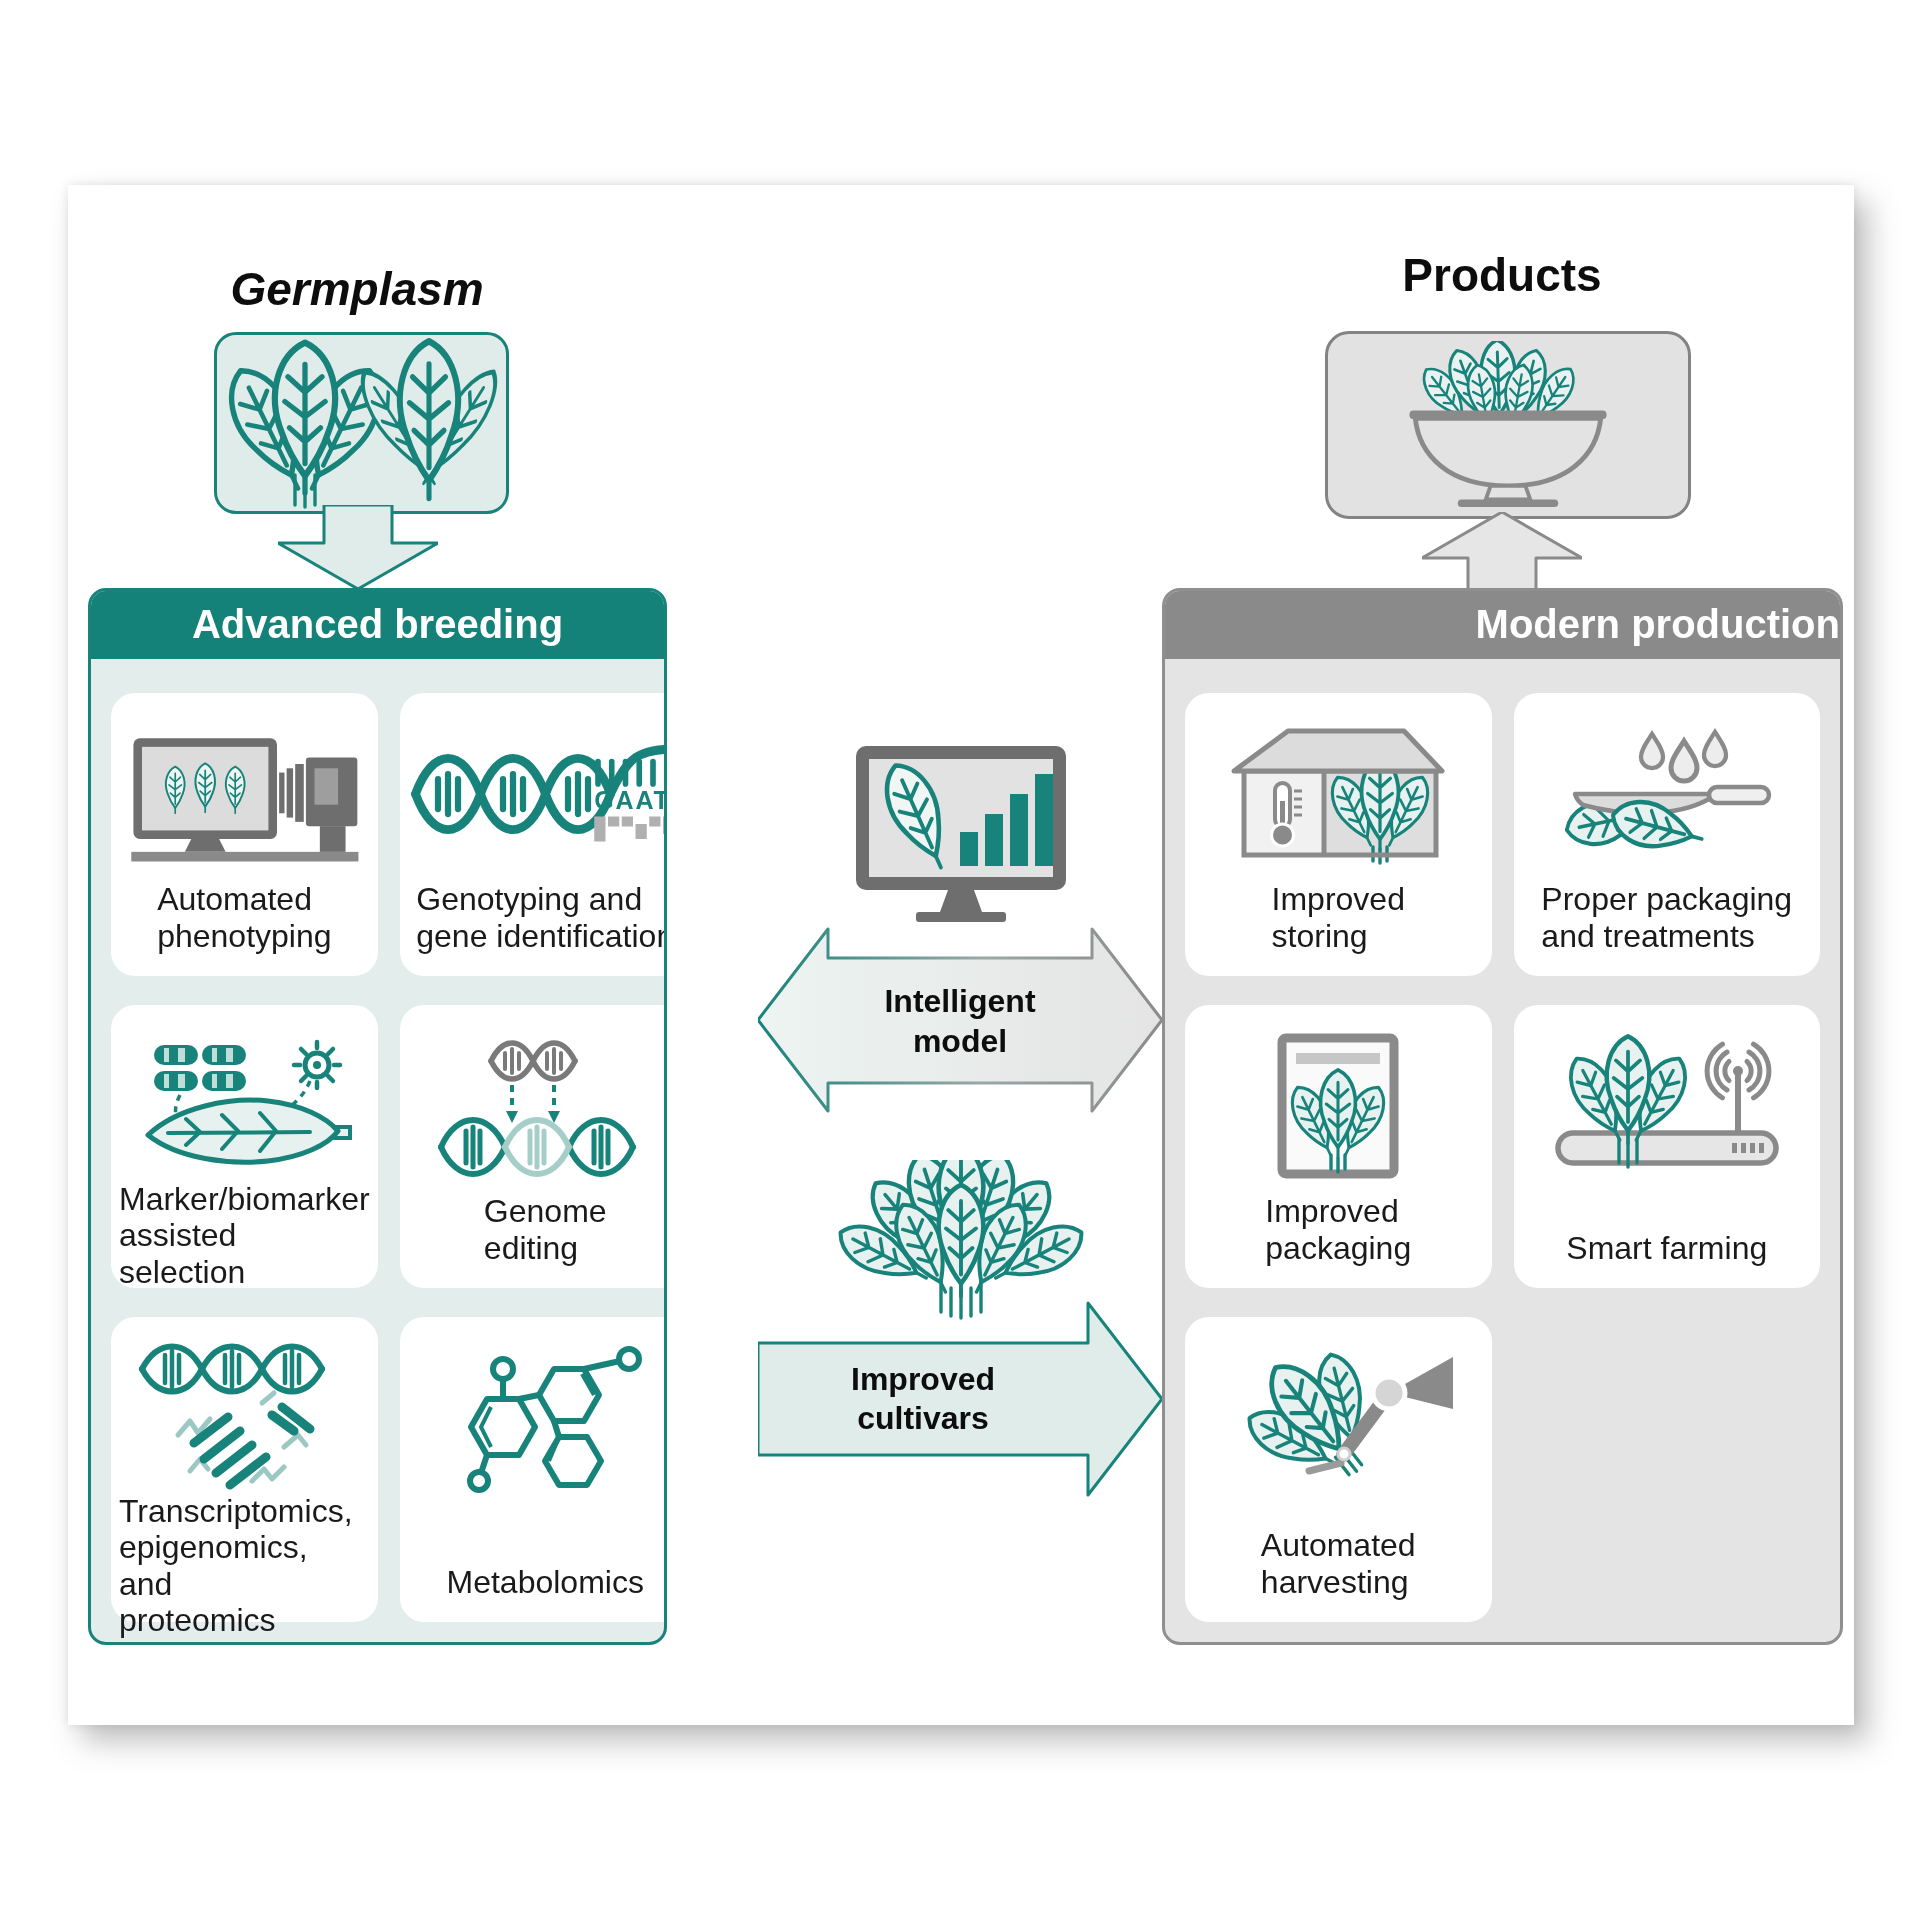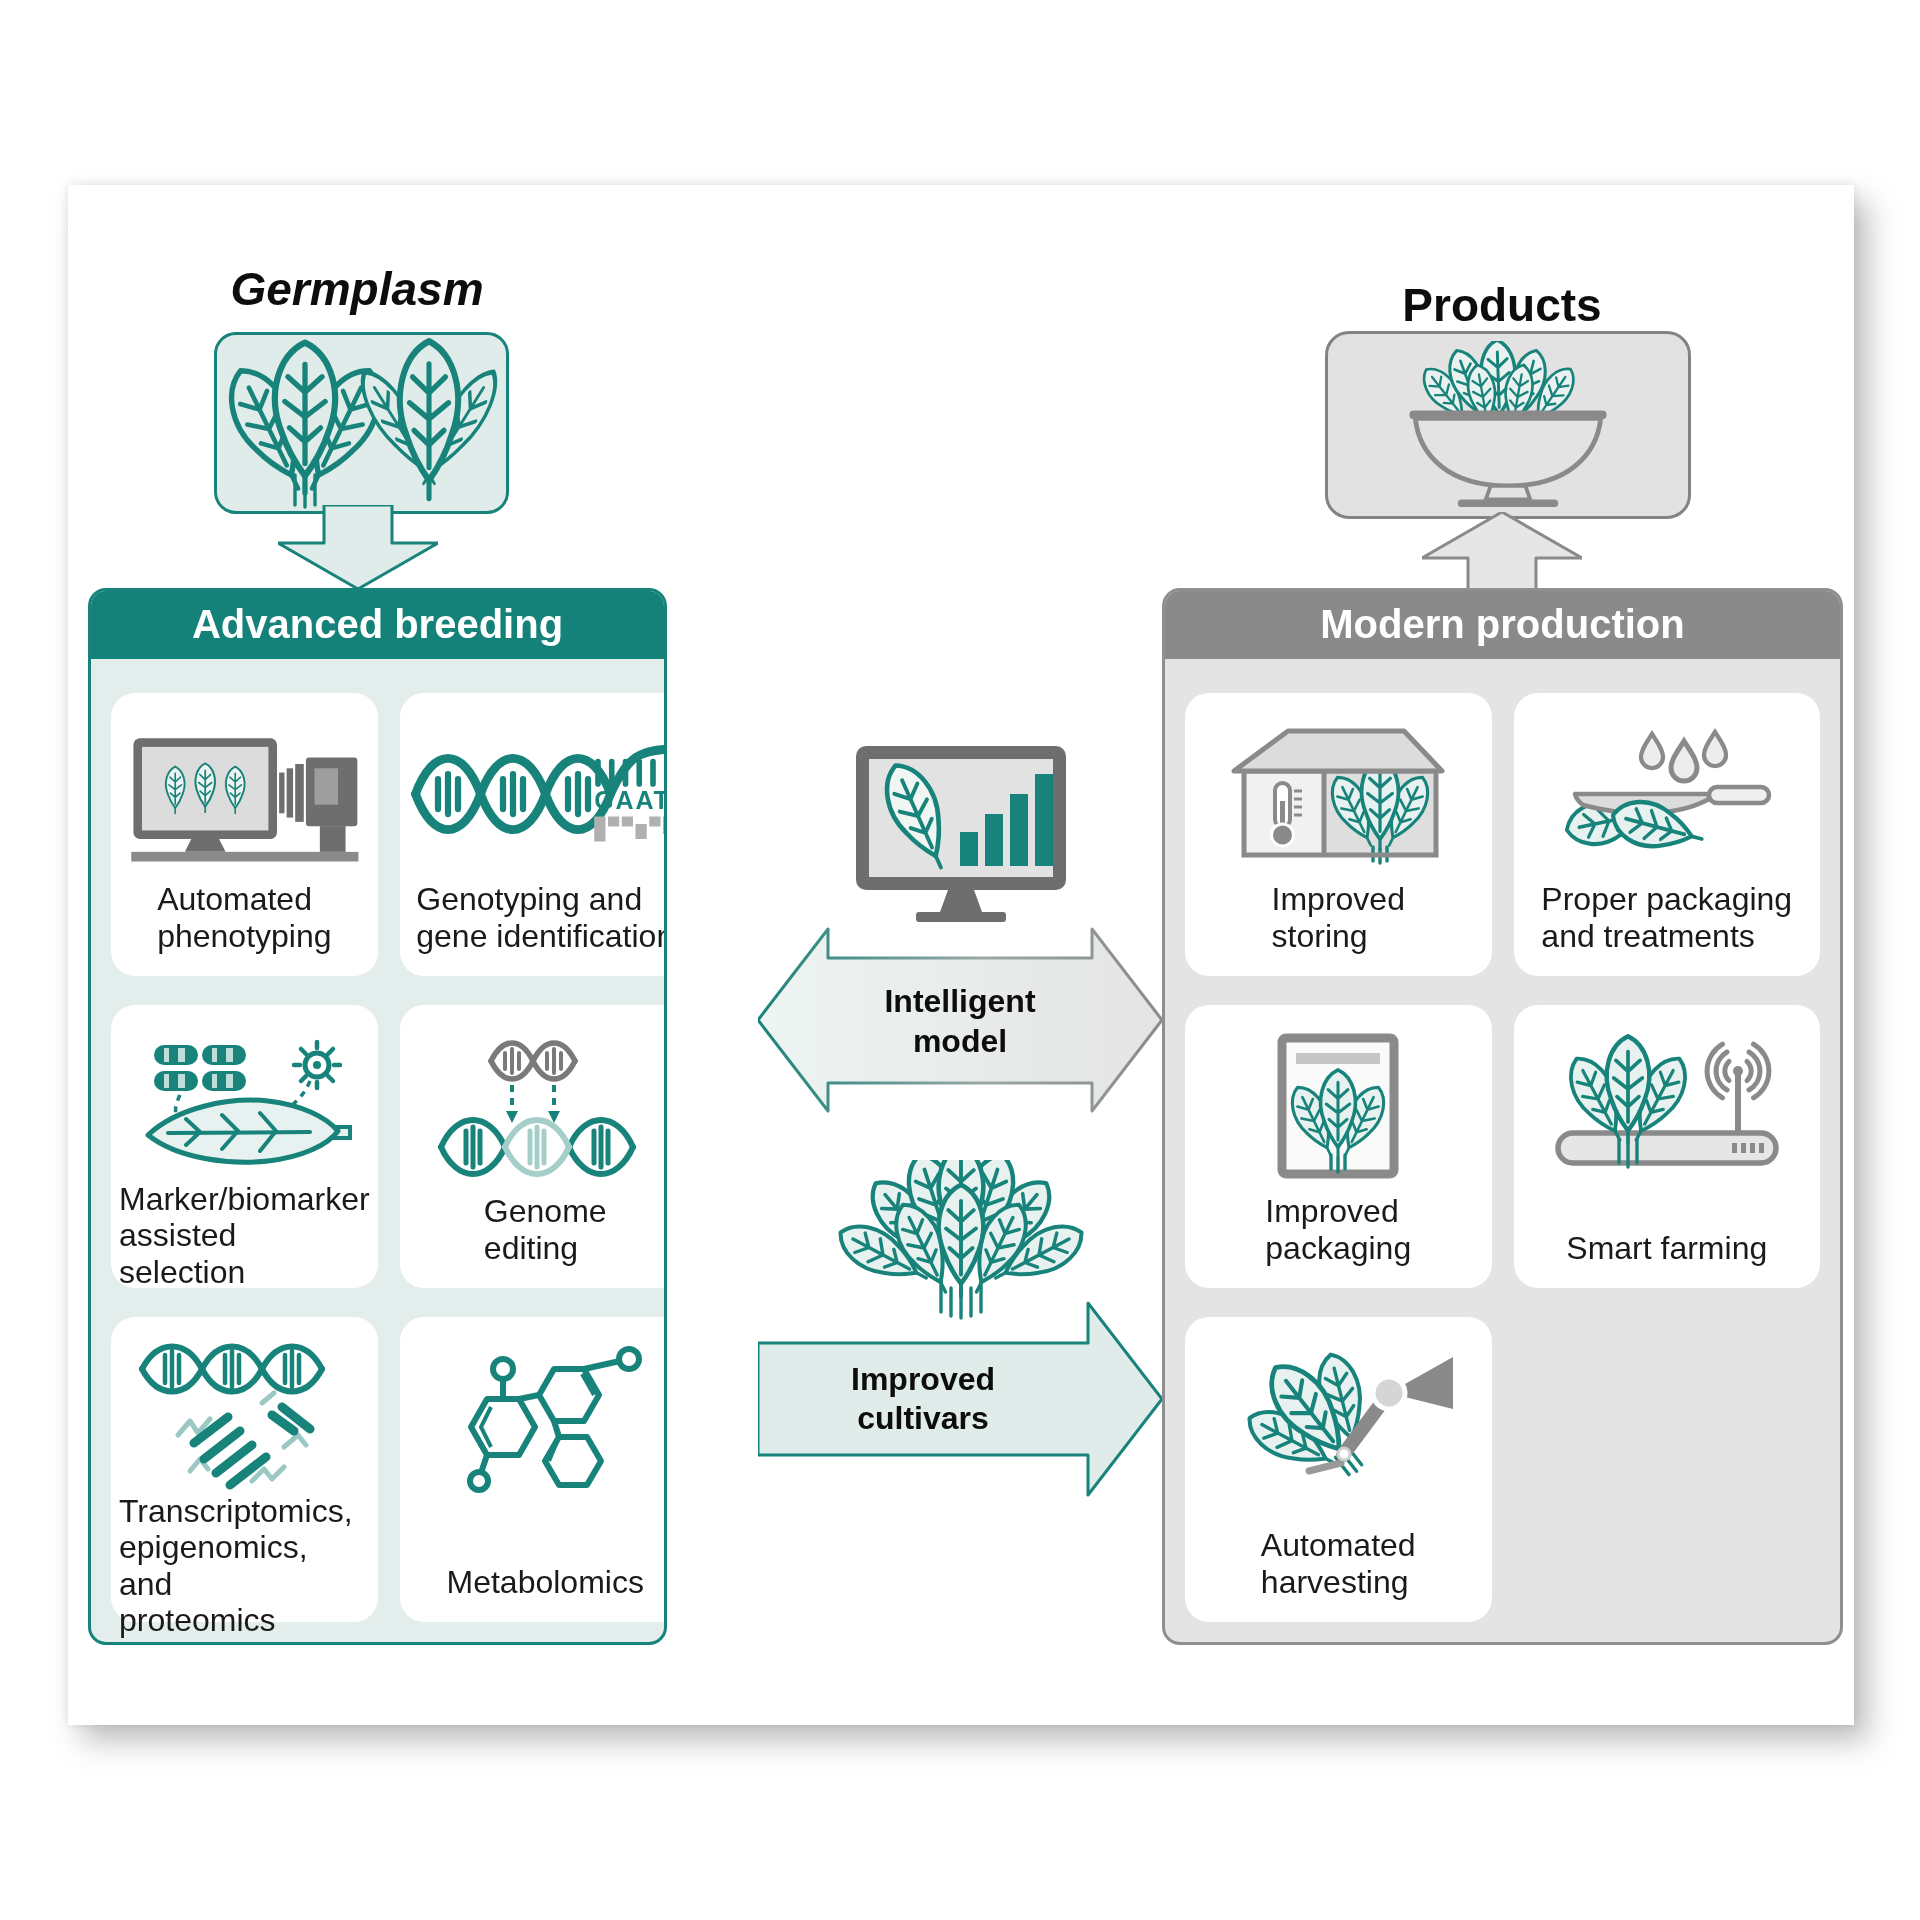--- a/index.html
+++ b/index.html
@@ -12,21 +12,21 @@
   .germ-box{position:absolute;left:214px;top:332px;width:289px;height:176px;background:#DFECEA;
     border:3px solid #17837A;border-radius:22px;}
   .prod-box{position:absolute;left:1325px;top:331px;width:360px;height:182px;background:#E2E2E2;
     border:3px solid #838383;border-radius:24px;display:flex;align-items:center;justify-content:center;}
   .panel{position:absolute;top:588px;height:1057px;border-radius:18px;overflow:hidden;box-sizing:border-box;}
   .panel.teal{left:88px;width:579px;border:3px solid #17837A;background:#E3EDEB;}
   .panel.gray{left:1162px;width:681px;border:3px solid #8F8F8F;background:#E4E4E4;}
   .panel header{display:block;height:68px;line-height:66px;text-align:center;color:#ffffff;
     font-size:40px;font-weight:bold;}
   .panel.teal header{background:#148278;}
-  .panel.gray header{background:#8A8A8A;}
+  .panel.gray header{background:#8A8A8A;text-align:right;}
   .panel-body{display:grid;grid-template-columns:1fr 1fr;grid-template-rows:283px 283px 305px;
     gap:29px 22px;padding:34px 20px 26px;}
   .card{background:#ffffff;border-radius:24px;display:flex;flex-direction:column;align-items:center;
     justify-content:space-between;padding:26px 8px 22px;box-sizing:border-box;}
   .card-label{font-size:32px;line-height:1.14;color:#1a1a1a;text-align:left;white-space:pre-line;}
   .ic{height:150px;width:auto;flex:0 0 auto;}
   .arrow-label{position:absolute;display:flex;align-items:center;justify-content:center;text-align:center;
     font-size:32px;font-weight:bold;color:#0d0d0d;line-height:1.22;white-space:pre-line;}
   .lf{fill:var(--lfill,#E7F1EF);stroke:var(--lstroke,#17837A);stroke-width:4;stroke-linejoin:round;}
   .lv{fill:none;stroke:var(--lstroke,#17837A);stroke-width:3.4;stroke-linecap:round;stroke-linejoin:round;}
@@ -68,21 +68,21 @@
         <use href="#leafdef" transform="translate(-30,8) rotate(-32) scale(0.85,1.35)"></use>
         <use href="#leafdef" transform="translate(30,8) rotate(32) scale(0.85,1.35)"></use>
         <use href="#leafdef" transform="scale(1.5,1.62)"></use>
       </g>
     </svg>
   </div>
   <svg class="abs" style="left:278px;top:505px;" width="160" height="84" viewBox="0 0 160 84">
     <polygon points="46,0 114,0 114,38 160,38 80,84 0,38 46,38" fill="#DFECEA" stroke="#17837A" stroke-width="3" stroke-linejoin="round"></polygon>
   </svg>
 
-  <div class="title" style="left:1322px;top:278px;">Products</div>
+  <div class="title" style="left:1322px;top:248px;">Products</div>
   <div class="prod-box">
     <svg viewBox="0 0 300 175" width="290" height="169" style="--lfill:#E9F2F0">
       <use href="#leafdef" transform="translate(86,56) rotate(-38) scale(0.7)"></use>
       <use href="#leafdef" transform="translate(110,46) rotate(-20) scale(0.8)"></use>
       <use href="#leafdef" transform="translate(140,42) rotate(-2) scale(0.9)"></use>
       <use href="#leafdef" transform="translate(170,47) rotate(14) scale(0.8)"></use>
       <use href="#leafdef" transform="translate(196,57) rotate(34) scale(0.7)"></use>
       <use href="#leafdef" transform="translate(124,58) rotate(-10) scale(0.7)"></use>
       <use href="#leafdef" transform="translate(160,58) rotate(10) scale(0.7)"></use>
       <path d="M54,80 C58,118 88,150 150,150 C212,150 242,118 246,80 Z" fill="#E3E3E3" stroke="#8A8A8A" stroke-width="5"></path>

